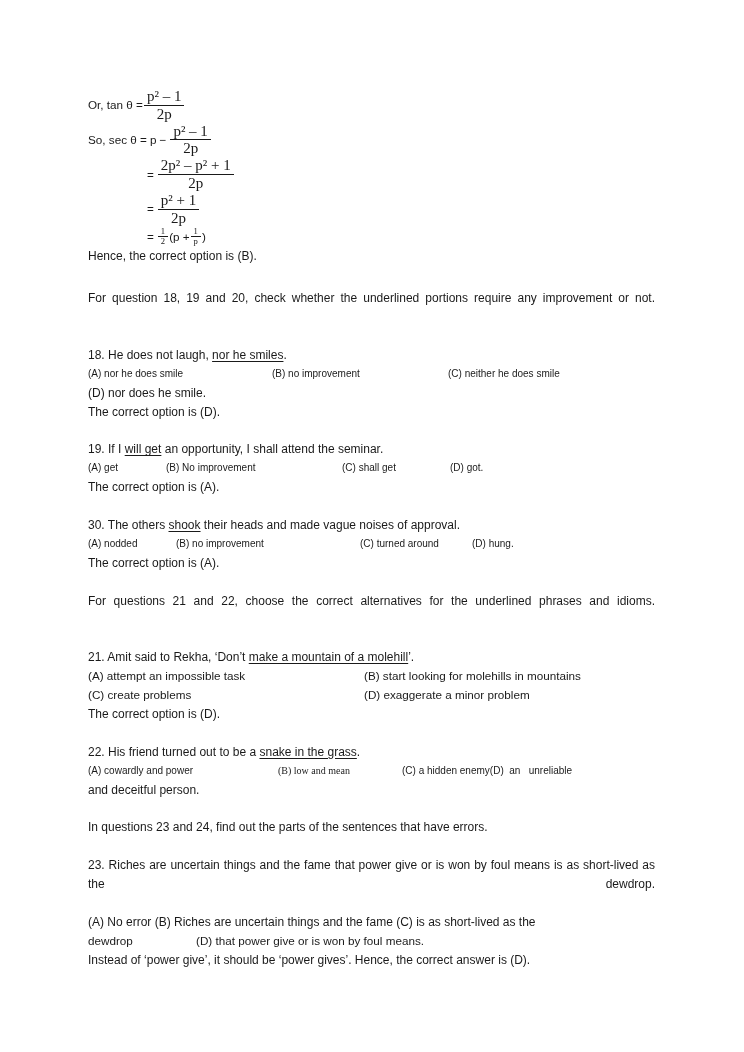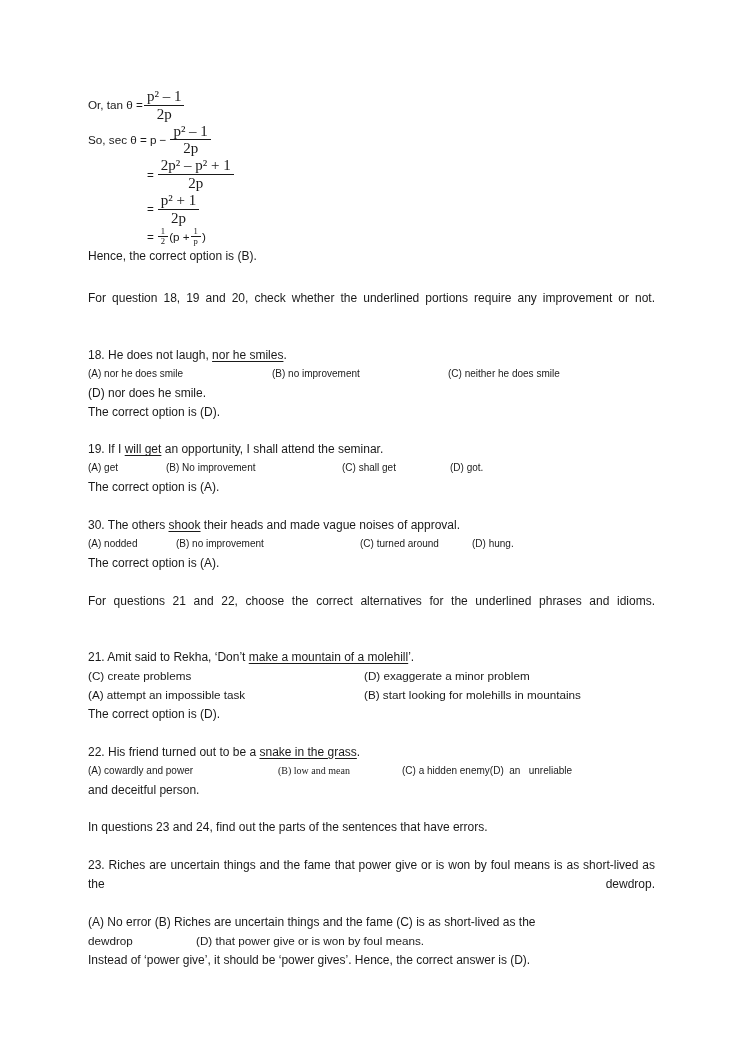--- a/index.html
+++ b/index.html
@@ -210,26 +210,26 @@
 
     <div class="spacer"></div>
 
     <p class="para just-all">For questions 21 and 22, choose the correct alternatives for the underlined phrases and idioms.</p>
 
     <div class="spacer"></div>
 
     <div>
       <p class="para"><span>21. Amit said to Rekha, ‘Don’t </span><u class="ul">make a mountain of a molehill</u><span>’.</span></p>
       <div class="two-col-row">
+          <span class="c1">(A) attempt an impossible task</span>
+          <span>(B) start looking for molehills in mountains</span>
+        </div>
+      <div class="two-col-row">
           <span class="c1">(C) create problems</span>
           <span>(D) exaggerate a minor problem</span>
-        </div>
-      <div class="two-col-row">
-          <span class="c1">(A) attempt an impossible task</span>
-          <span>(B) start looking for molehills in mountains</span>
         </div>
       <p class="para">The correct option is (D).</p>
     </div>
 
     <div class="spacer"></div>
 
     <div>
       <p class="para"><span>22. His friend turned out to be a </span><u class="ul">snake in the grass</u><span>.</span></p>
       <div class="opt-row"><span class="tab-a o1-22">(A) cowardly and power</span><span class="tab-a o2-22">(B) low and mean</span><span class="tab-a">(C) a hidden enemy</span><span class="tab-a">(D)  an   unreliable</span></div>
       <p class="para">and deceitful person.</p>

